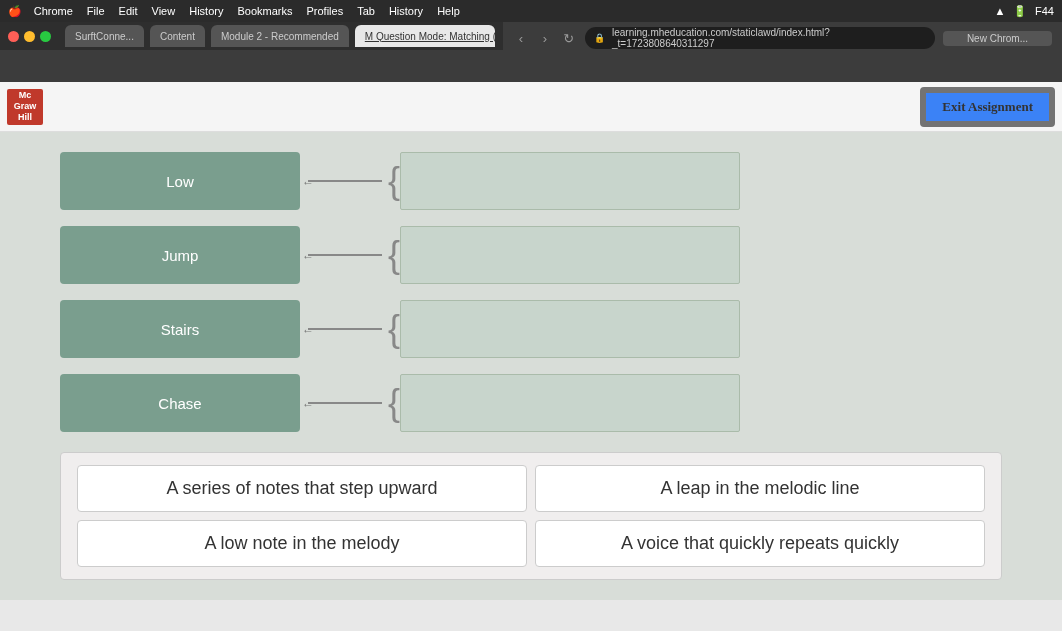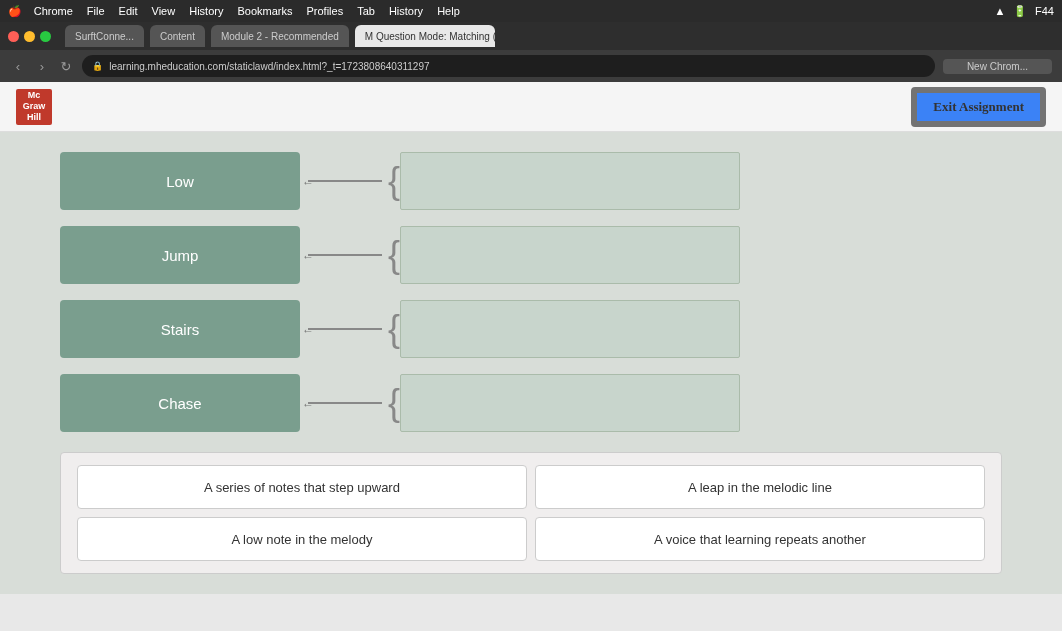--- a/index.html
+++ b/index.html
@@ -23,21 +23,21 @@
       color: #fff;
     }
     .menu-bar-items { display: flex; gap: 14px; }
     .menu-bar-right { margin-left: auto; display: flex; align-items: center; gap: 8px; font-size: 11px; }
 
     
     .browser-chrome {
       height: 60px;
       background: #3c3c3c;
       display: flex;
-      flex-direction: column;
+      flex-direction: row;
     }
     .tab-bar {
       height: 28px;
       background: #2e2e2e;
       display: flex;
       align-items: center;
       padding: 0 8px;
       gap: 6px;
     }
     .traffic-lights { display: flex; gap: 5px; margin-right: 8px; }
@@ -54,21 +54,21 @@
       border-radius: 6px 6px 0 0;
       padding: 4px 10px;
       font-size: 10px;
       color: #ccc;
       display: flex; align-items: center; gap: 4px;
       height: 22px;
       white-space: nowrap;
       max-width: 140px;
       overflow: hidden;
     }
-    .tab-item.active { background: #e8e8e8; color: #333; }
+    .tab-item.active { background: #e8e8e8; color: #333; text-decoration: underline; }
 
     .address-bar-row {
       height: 32px;
       background: #3c3c3c;
       display: flex;
       align-items: center;
       padding: 0 10px;
       gap: 8px;
     }
     .nav-btn {
@@ -99,21 +99,21 @@
       font-size: 10px;
       margin-left: auto;
     }
 
     
     .mgh-header {
       height: 50px;
       background: #f5f5f5;
       display: flex;
       align-items: center;
-      padding: 0 16px;
+      padding: 0 7px;
       border-bottom: 1px solid #ddd;
     }
     .mgh-logo {
       background: #c0392b;
       color: #fff;
       font-size: 9px;
       font-weight: bold;
       width: 36px;
       height: 36px;
       display: flex;
@@ -222,21 +222,21 @@
       display: grid;
       grid-template-columns: 1fr 1fr;
       gap: 8px;
     }
 
     .answer-choice {
       background: #fff;
       border: 1px solid #ccc;
       border-radius: 4px;
       padding: 12px 16px;
-      font-size: 13px;
+      font-size: 18px;
       color: #333;
       text-align: right;
       cursor: pointer;
       min-height: 44px;
       display: flex;
       align-items: center;
       justify-content: center;
     }
   </style>
 </head>
@@ -359,18 +359,18 @@
       <div class="answer-choice">
         <span>A series of notes that step upward</span>
       </div>
       <div class="answer-choice">
         <span>A leap in the melodic line</span>
       </div>
       <div class="answer-choice">
         <span>A low note in the melody</span>
       </div>
       <div class="answer-choice">
-        <span>A voice that learning repeats another</span>
+        <span>A voice that quickly repeats quickly</span>
       </div>
     </div>
   </div>
 
 </div>
 
 </body></html>

